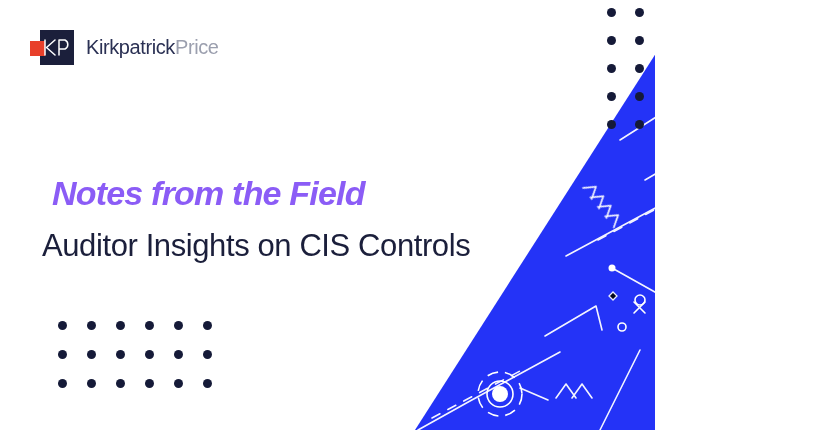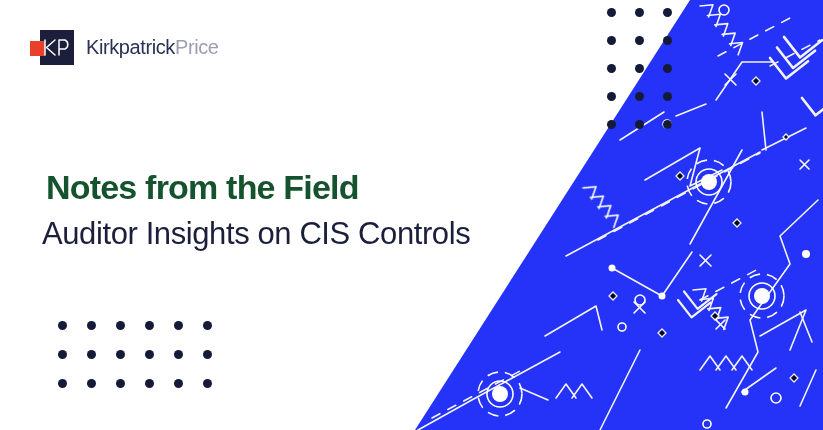--- a/index.html
+++ b/index.html
@@ -2,21 +2,21 @@
 <html><head>
 <meta charset="utf-8">
 <style>
   html, body {
     margin: 0;
     padding: 0;
     background: #ffffff;
   }
   #banner {
     position: relative;
-    width: 823px;
+    width: 655px;
     height: 430px;
     overflow: hidden;
     background: #ffffff;
     font-family: "Liberation Sans", sans-serif;
   }
 
   
   #blue-panel {
     position: absolute;
     inset: 0;
@@ -77,26 +77,27 @@
   #logo-word .part-b { color: #9B9FAE; font-weight: 400; }
 
   
   #headline-block {
     position: absolute;
     left: 38px;
     top: 160px;
     width: 540px;
   }
   #title {
-    margin: 8px;
+    margin: 14px;
     font-size: 34px;
     font-weight: 700;
-    color: #14532d;
+    color: #8b5cf6;
     letter-spacing: -0.8px;
     line-height: 1.15;
+    font-style: italic;
   }
   #subtitle {
     margin: 6px 0 0 4px;
     font-size: 31px;
     font-weight: 400;
     color: #1B1F3B;
     letter-spacing: -0.4px;
     line-height: 1.2;
   }
 

